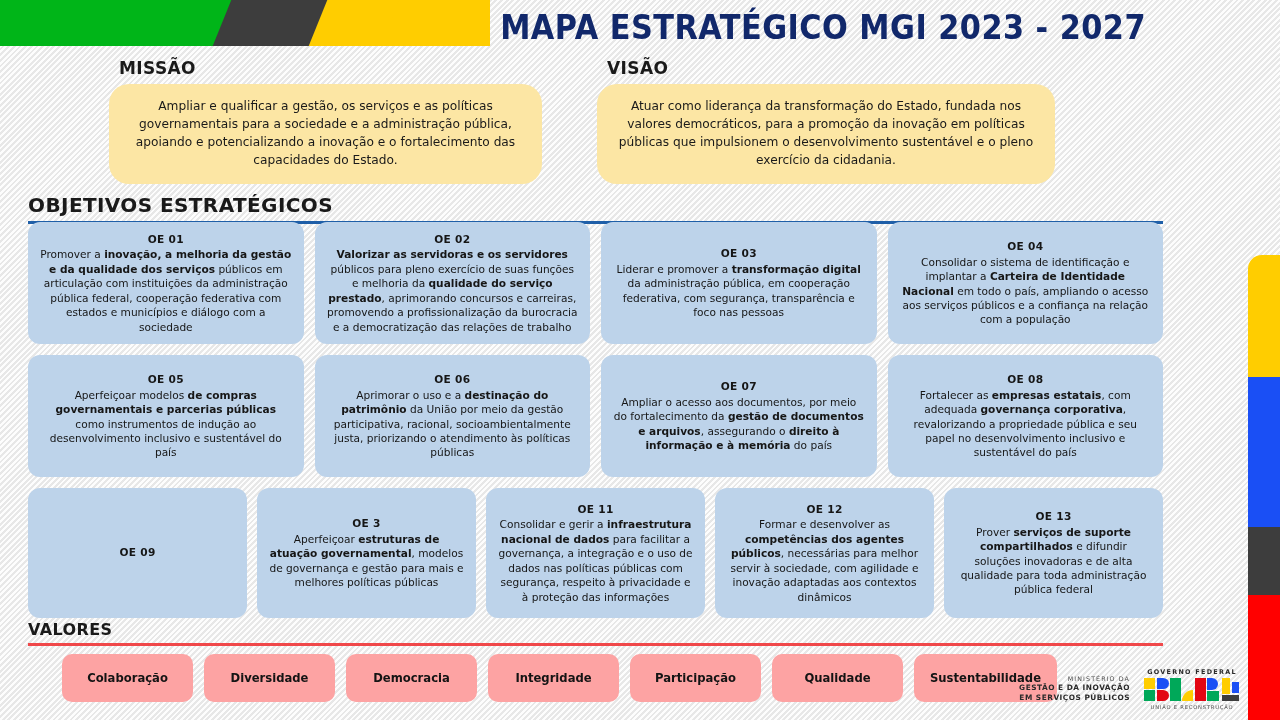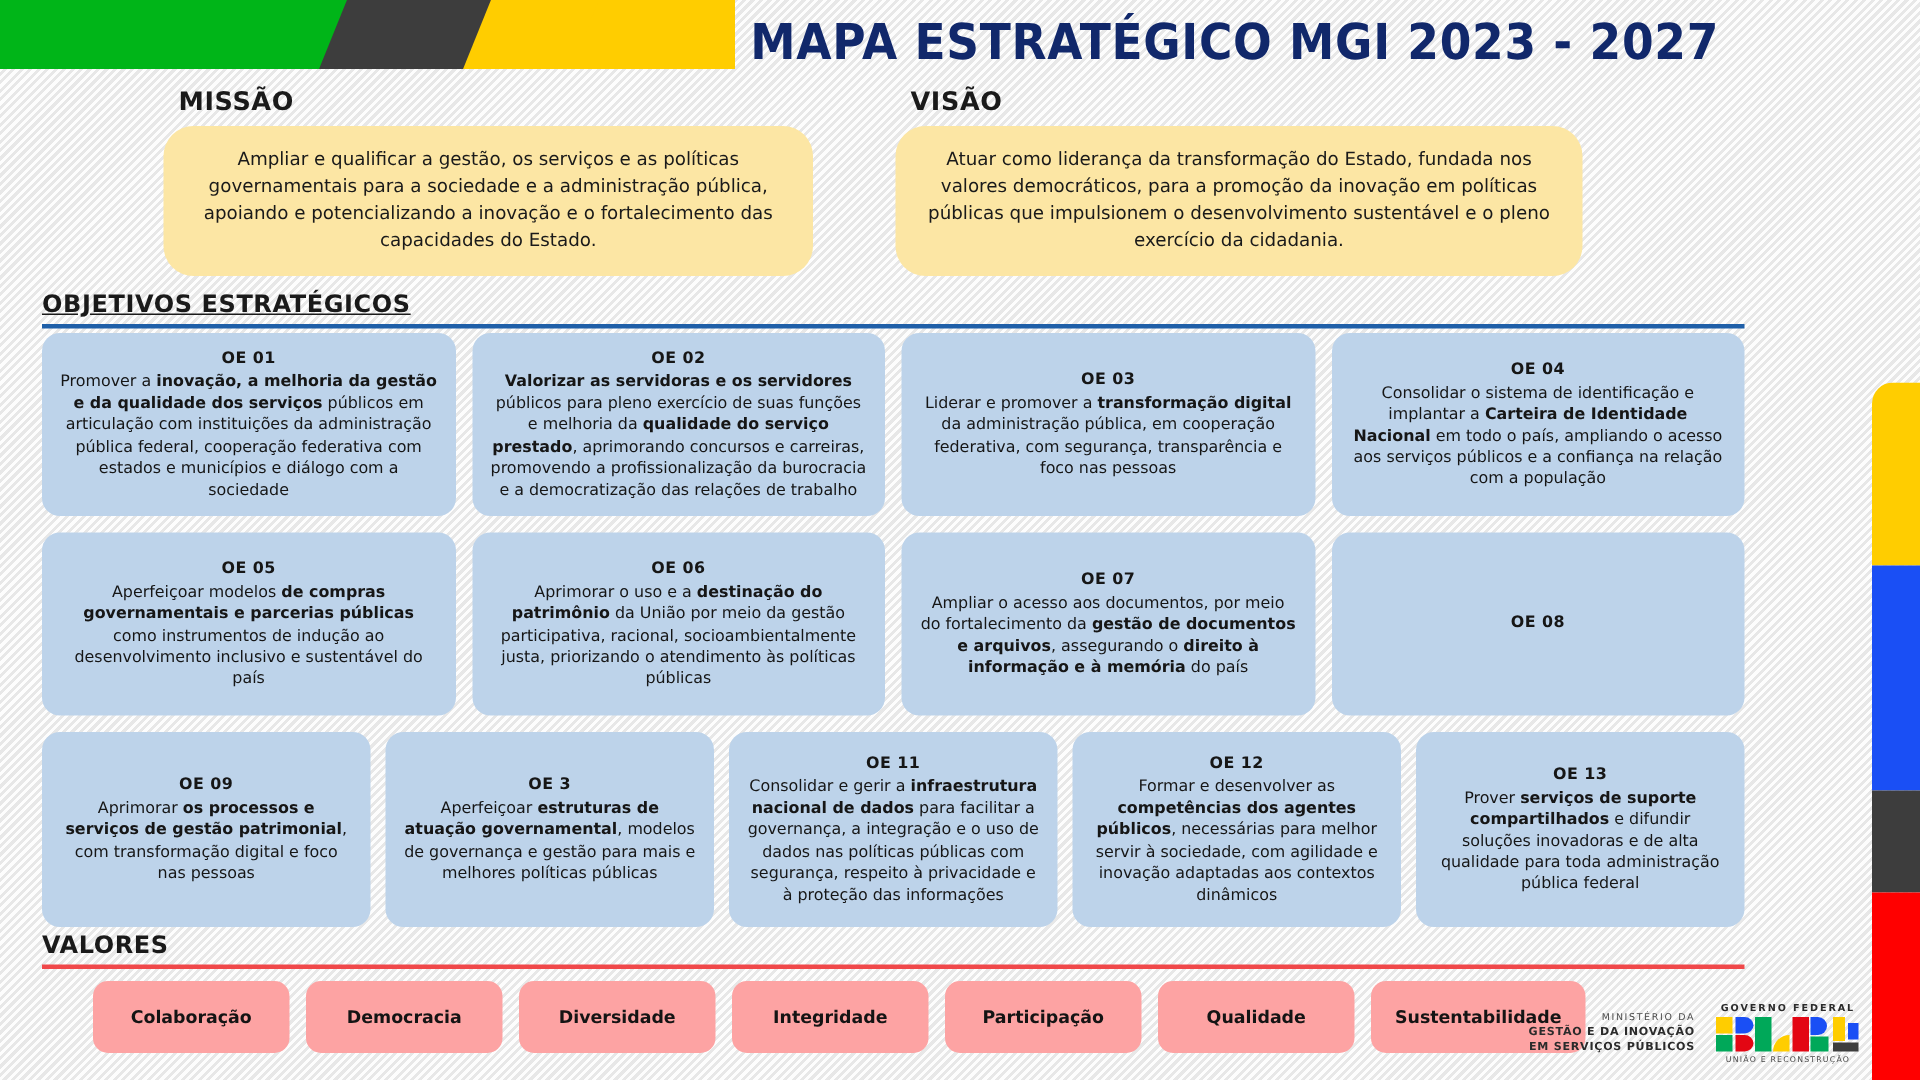--- a/index.html
+++ b/index.html
@@ -139,21 +139,21 @@
     color: #1a1a1a;
     text-align: center;
   }
 
   
   .obj-head {
     position: absolute;
     left: 28px; top: 193px;
     width: 1135px;
   }
-  .obj-head .section-caption { font-size: 16px; text-decoration: underline; }
+  .obj-head .section-caption { font-size: 20px; }
   .rule-blue {
     margin-top: 4px;
     height: 3px;
     background: #1f5fa8;
     width: 1135px;
   }
 
   
   .oe-rows { position: absolute; left: 28px; top: 222px; width: 1135px; }
   .oe-row { display: flex; gap: 11px; margin-bottom: 11px; }
@@ -318,26 +318,26 @@
         <div class="oe-card">
           <div class="oe-inner"><span class="oe-code">OE 05</span><span class="oe-body">Aperfeiçoar modelos <b>de compras governamentais e parcerias públicas</b> como instrumentos de indução ao desenvolvimento inclusivo e sustentável do país</span></div>
         </div>
         <div class="oe-card">
           <div class="oe-inner"><span class="oe-code">OE 06</span><span class="oe-body">Aprimorar o uso e a <b>destinação do patrimônio</b> da União por meio da gestão participativa, racional, socioambientalmente justa, priorizando o atendimento às políticas públicas</span></div>
         </div>
         <div class="oe-card">
           <div class="oe-inner"><span class="oe-code">OE 07</span><span class="oe-body">Ampliar o acesso aos documentos, por meio do fortalecimento da <b>gestão de documentos e arquivos</b>, assegurando o <b>direito à informação e à memória</b> do país</span></div>
         </div>
         <div class="oe-card">
-          <div class="oe-inner"><span class="oe-code">OE 08</span></div>
+          <div class="oe-inner"><span class="oe-code">OE 08</span><span class="oe-body">Fortalecer as <b>empresas estatais</b>, com adequada <b>governança corporativa</b>, revalorizando a propriedade pública e seu papel no desenvolvimento inclusivo e sustentável do país</span></div>
         </div>
       </div>
       <div class="oe-row row3">
         <div class="oe-card">
-          <div class="oe-inner"><span class="oe-code">OE 09</span><span class="oe-body">Aprimorar <b>os processos e serviços de gestão patrimonial</b>, com transformação digital e foco nas pessoas</span></div>
+          <div class="oe-inner"><span class="oe-code">OE 09</span></div>
         </div>
         <div class="oe-card">
           <div class="oe-inner"><span class="oe-code">OE 3</span><span class="oe-body">Aperfeiçoar <b>estruturas de atuação governamental</b>, modelos de governança e gestão para mais e melhores políticas públicas</span></div>
         </div>
         <div class="oe-card">
           <div class="oe-inner"><span class="oe-code">OE 11</span><span class="oe-body">Consolidar e gerir a <b>infraestrutura nacional de dados</b> para facilitar a governança, a integração e o uso de dados nas políticas públicas com segurança, respeito à privacidade e à proteção das informações</span></div>
         </div>
         <div class="oe-card">
           <div class="oe-inner"><span class="oe-code">OE 12</span><span class="oe-body">Formar e desenvolver as <b>competências dos agentes públicos</b>, necessárias para melhor servir à sociedade, com agilidade e inovação adaptadas aos contextos dinâmicos</span></div>
         </div>
@@ -347,22 +347,22 @@
       </div>
     </div>
 
   <div class="val-head">
     <div class="section-caption">VALORES</div>
     <div class="rule-red"></div>
   </div>
 
   <div class="values-row">
       <div class="value-chip">Colaboração</div>
+      <div class="value-chip">Diversidade</div>
       <div class="value-chip">Democracia</div>
-      <div class="value-chip">Diversidade</div>
       <div class="value-chip">Integridade</div>
       <div class="value-chip">Participação</div>
       <div class="value-chip">Qualidade</div>
       <div class="value-chip">Sustentabilidade</div>
     </div>
 
   <div class="footer-logos">
     <div class="ministry-logo">
       <div class="l1">MINISTÉRIO DA</div>
       <div class="l2">GESTÃO E DA INOVAÇÃO</div>

